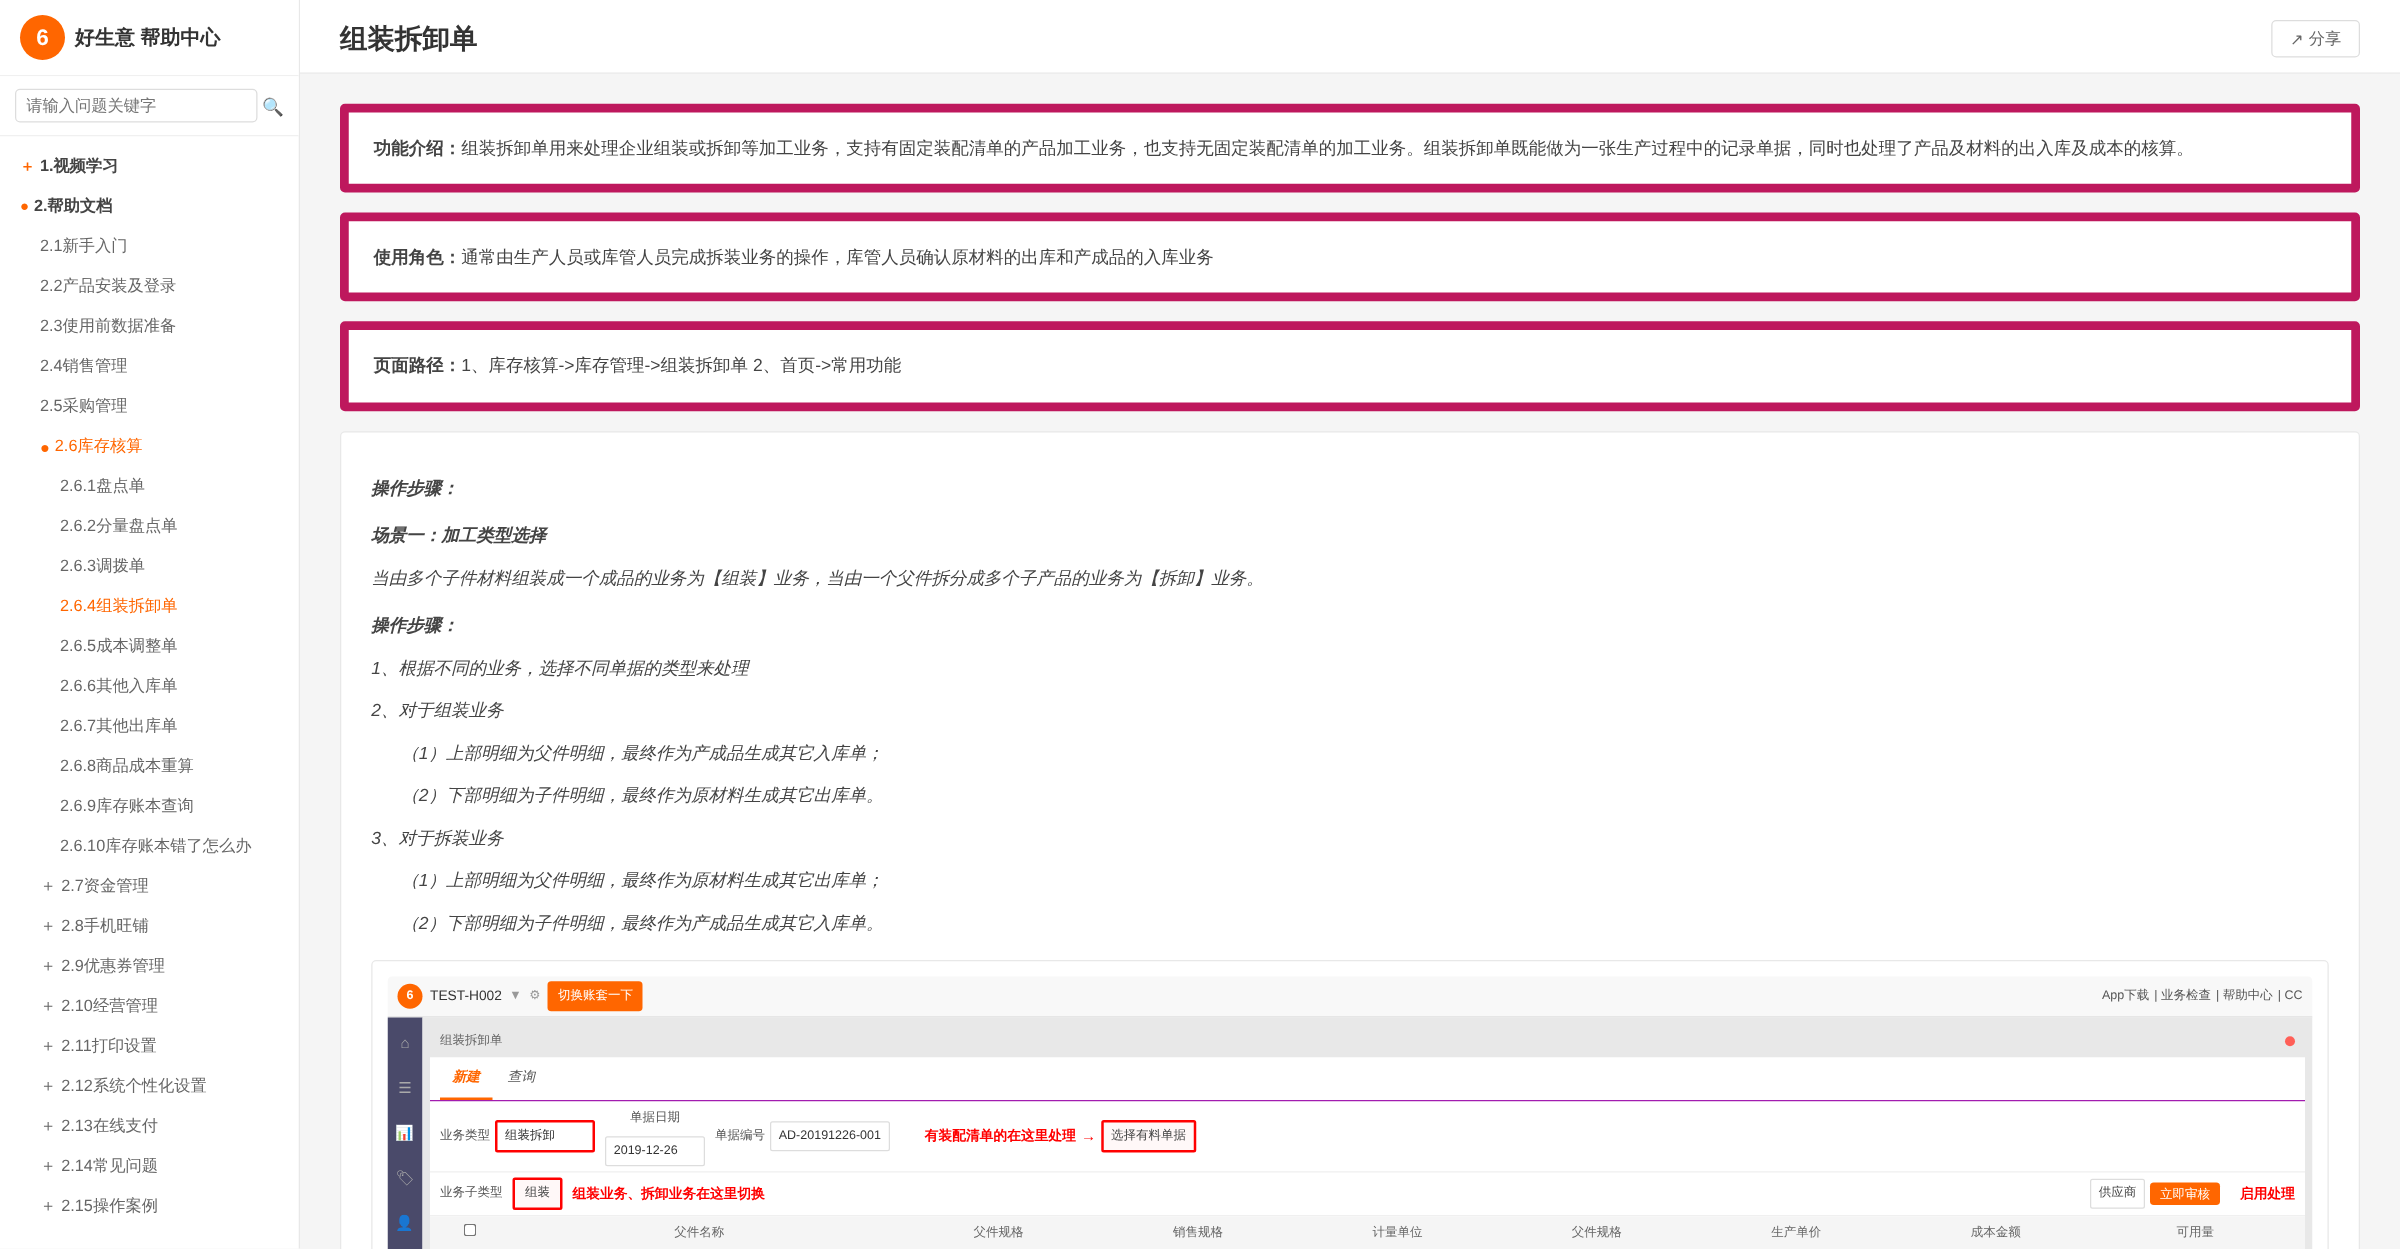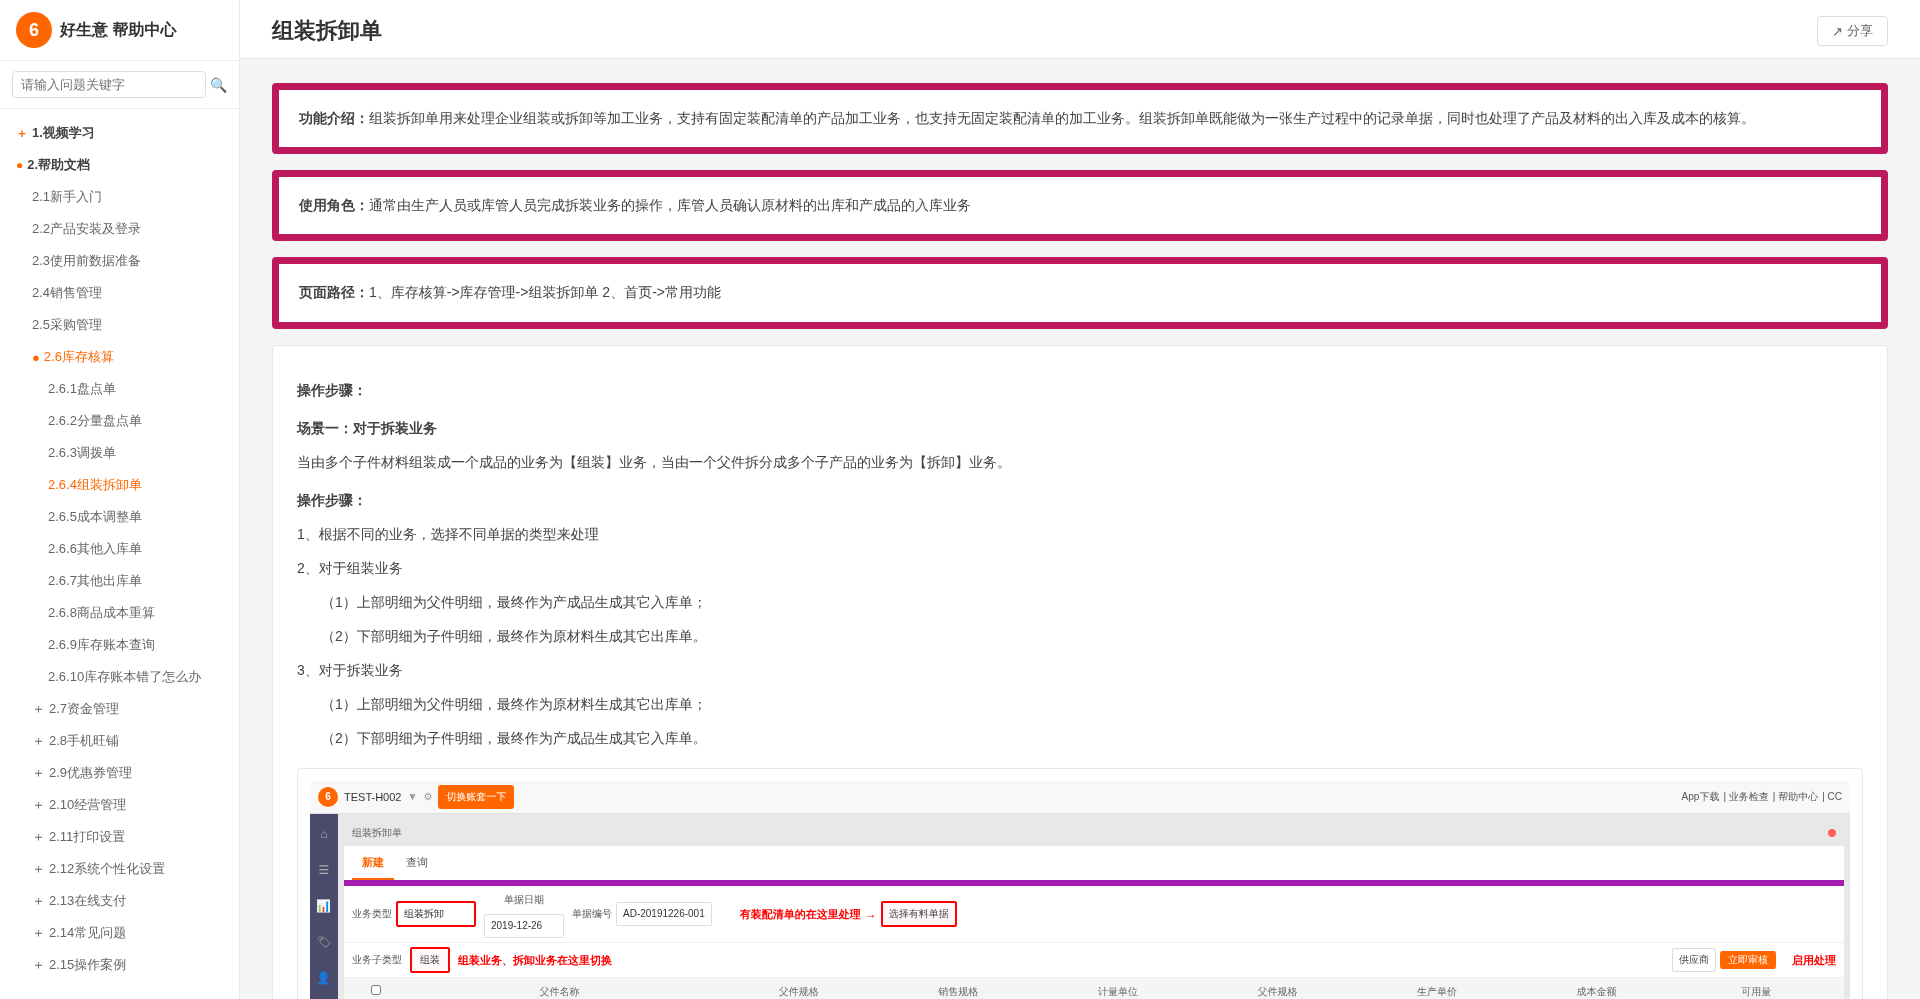--- a/index.html
+++ b/index.html
@@ -159,21 +159,21 @@
       background: #fff;
       border: 1px solid #e8e8e8;
       border-radius: 4px;
       padding: 20px 24px;
       margin-bottom: 16px;
       line-height: 2;
       font-size: 14px;
       color: #444;
     }
 
-    .steps-block p { margin-bottom: 6px; }
+    .steps-block p { margin-bottom: 6px; font-style: italic; }
     .steps-block .step-title { font-weight: bold; margin-top: 10px; margin-bottom: 6px; }
     .steps-block .sub-step { padding-left: 24px; }
 
     .screenshot-container {
       background: #fff;
       border: 1px solid #e8e8e8;
       border-radius: 4px;
       padding: 12px;
       margin-top: 16px;
     }
@@ -223,23 +223,24 @@
       gap: 4px;
       flex: 1;
       justify-content: flex-end;
     }
 
     .mock-nav-item { color: #555; font-size: 10px; }
 
     .mock-tabs {
       background: #fff;
       display: flex;
-      border-bottom: 6px solid #a21caf;
+      border-bottom: 1px solid #a21caf;
       padding: 0 8px;
       gap: 2px;
+      font-style: italic;
     }
 
     .mock-tab {
       padding: 5px 10px;
       font-size: 11px;
       color: #555;
       cursor: pointer;
       border-bottom: 2px solid transparent;
     }
 
@@ -471,21 +472,21 @@
     <div class="info-block">
       <span style="font-weight:bold;">使用角色：</span><span>通常由生产人员或库管人员完成拆装业务的操作，库管人员确认原材料的出库和产成品的入库业务</span>
     </div>
 
     <div class="info-block">
       <span style="font-weight:bold;">页面路径：</span><span>1、库存核算-&gt;库存管理-&gt;组装拆卸单  2、首页-&gt;常用功能</span>
     </div>
 
     <div class="steps-block">
       <p class="step-title">操作步骤：</p>
-      <p class="step-title">场景一：对于拆装业务</p>
+      <p class="step-title">场景一：加工类型选择</p>
       <p>当由多个子件材料组装成一个成品的业务为【组装】业务，当由一个父件拆分成多个子产品的业务为【拆卸】业务。</p>
       <p class="step-title">操作步骤：</p>
       <p>1、根据不同的业务，选择不同单据的类型来处理</p>
       <p>2、对于组装业务</p>
       <p class="sub-step">（1）上部明细为父件明细，最终作为产成品生成其它入库单；</p>
       <p class="sub-step">（2）下部明细为子件明细，最终作为原材料生成其它出库单。</p>
       <p>3、对于拆装业务</p>
       <p class="sub-step">（1）上部明细为父件明细，最终作为原材料生成其它出库单；</p>
       <p class="sub-step">（2）下部明细为子件明细，最终作为产成品生成其它入库单。</p>
 

